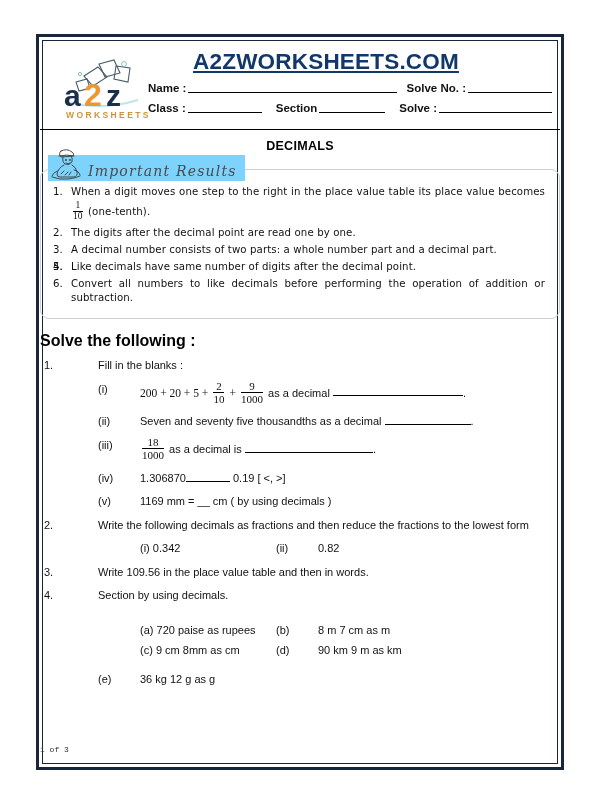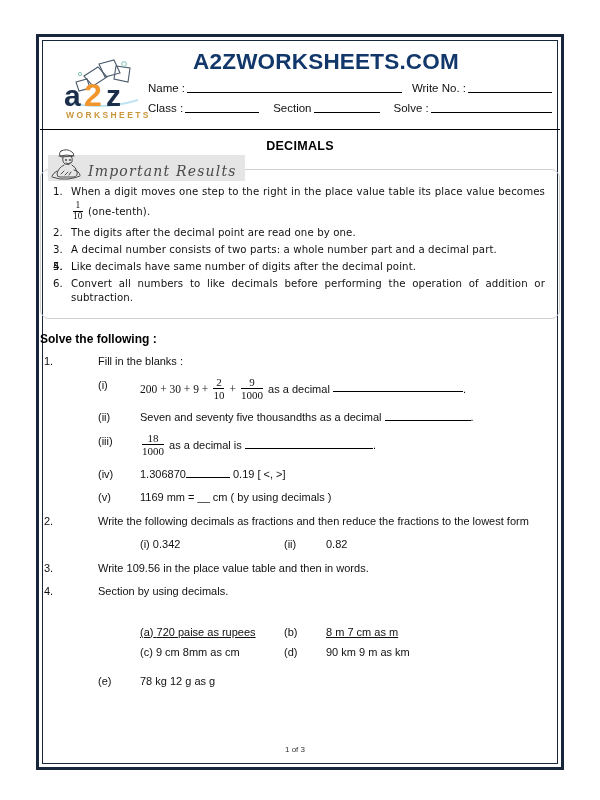--- a/index.html
+++ b/index.html
@@ -43,36 +43,37 @@
     padding: 0;
   }
   .brand-title {
     text-align: center;
     font-size: 22.5px;
     font-weight: bold;
     color: #12386b;
     letter-spacing: .2px;
     padding-top: 11px;
     padding-left: 52px;
+    text-decoration: underline;
   }
   .logo {
     position: absolute;
     left: 14px; top: 18px;
     width: 96px; height: 66px;
   }
   .logo svg { display:block; }
 
   .fields {
     position: absolute;
     left: 108px; right: 6px; top: 44px;
     font-size: 11.5px;
     color: #111;
   }
   .frow { display: flex; align-items: flex-end; margin-bottom: 8px; }
-  .flabel { white-space: nowrap; }
+  .flabel { white-space: nowrap; font-weight: bold; }
   .fline {
     border-bottom: 1px solid #000;
     height: 11px;
     margin: 0 2px 1px 2px;
   }
 
   
   .doc-title {
     text-align: center;
     font-weight: bold;
@@ -83,21 +84,21 @@
   }
 
   
   .ir-wrap { position: relative; margin-top: 16px; }
   .ir-head {
     position: absolute;
     left: 8px; top: -14px;
     height: 26px;
     display: flex; align-items: flex-end;
     z-index: 3;
-    background: #e5e5e5;
+    background: #7dd3fc;
     padding-right: 8px;
   }
   .ir-mascot { width: 38px; height: 34px; margin-right: 2px; }
   .ir-mascot svg { display:block; }
   .ir-title {
     font-family: "DejaVu Serif", serif;
     font-style: italic;
     font-size: 14px;
     color: #4a4a4a;
     letter-spacing: 1.2px;
@@ -134,21 +135,21 @@
     margin: 0 2px;
     position: relative;
     top: -1px;
   }
   .frac .den { border-top: 1px solid #000; display:block; padding-top: 0px; }
   .frac .num2 { display: block; }
 
   
   .solve {
     font-weight: bold;
-    font-size: 12px;
+    font-size: 16px;
     color: #000;
     margin-top: 13px;
     margin-bottom: 7px;
   }
   .q {
     position: relative;
     font-size: 11px;
     color: #111;
     margin-bottom: 7px;
     padding-left: 58px;
@@ -177,30 +178,29 @@
     vertical-align: middle;
     text-align: center;
     font-family: "Liberation Serif", serif;
     font-size: 11px;
     line-height: 1.12;
     margin: 0 2px;
     position: relative;
     top: -1px;
   }
   .bigfrac .den { border-top: 1px solid #000; display:block; }
-  .cols { display: flex; gap: 8px; }
+  .cols { display: flex; }
   .cols .c1 { width: 178px; }
   .cols .c2 { width: 200px; position: relative; padding-left: 42px; }
   .cols .c2 .snum { position: absolute; left: 0; top: 0; }
 
   .footer {
     position: absolute;
     left: 0; right: 10px; bottom: 12px;
-    text-align: center;
-    font-family: Liberation Sans, sans-serif;
+    font-family: Liberation Mono, monospace;
     font-size: 8px;
     color: #333;
   }
 </style>
 </head>
 <body>
 
 <div id="page">
   <div class="frame">
     <div class="frame-inner"></div>
@@ -227,21 +227,21 @@
           <text x="12" y="62" font-family="'Liberation Sans',sans-serif" font-size="8.5" font-weight="bold" letter-spacing="2.4" fill="#c9963c">WORKSHEETS</text>
         </svg>
       </div>
 
       <div class="brand-title">A2ZWORKSHEETS.COM</div>
 
       <div class="fields">
         <div class="frow">
           <span class="flabel">Name :</span>
           <span class="fline" style="flex:1 1 auto;"></span>
-          <span class="flabel" style="margin-left:8px;">Write No. :</span>
+          <span class="flabel" style="margin-left:8px;">Solve No. :</span>
           <span class="fline" style="width:84px;"></span>
         </div>
         <div class="frow">
           <span class="flabel">Class :</span>
           <span class="fline" style="width:74px;"></span>
           <span class="flabel" style="margin-left:12px;">Section</span>
           <span class="fline" style="width:66px;"></span>
           <span class="flabel" style="margin-left:12px;">Solve :</span>
           <span class="fline" style="flex:1 1 auto;"></span>
         </div>
@@ -307,21 +307,21 @@
     </div>
 
     <div class="solve">Solve the following :</div>
 
     <div class="q">
       <span class="qnum">1.</span>
       <span>Fill in the blanks :</span>
 
       <div class="sub">
         <span class="snum">(i)</span>
-        <span class="mathser">200 + 30 + 9 +</span>
+        <span class="mathser">200 + 20 + 5 +</span>
         <span class="bigfrac">
           <span class="num2">2</span>
           <span class="den">10</span>
         </span>
         <span class="mathser">+</span>
         <span class="bigfrac">
           <span class="num2">9</span>
           <span class="den">1000</span>
         </span>
         <span>as a decimal</span>
@@ -376,21 +376,21 @@
 
     <div class="q">
       <span class="qnum">3.</span>
       <span>Write 109.56 in the place value table and then in words.</span>
     </div>
 
     <div class="q">
       <span class="qnum">4.</span>
       <span>Section by using decimals.</span>
 
-      <div class="sub" style="padding-left:0; margin-top:24px;text-decoration:underline;">
+      <div class="sub" style="padding-left:0; margin-top:18px;">
         <div class="cols">
           <div class="c1" style="position:relative; padding-left:42px;">
             <span class="snum">(a)</span>
             <span>720 paise as rupees</span>
           </div>
           <div class="c2">
             <span class="snum">(b)</span>
             <span>8 m 7 cm as m</span>
           </div>
         </div>
@@ -404,19 +404,19 @@
           </div>
           <div class="c2">
             <span class="snum">(d)</span>
             <span>90 km 9 m as km</span>
           </div>
         </div>
       </div>
 
       <div class="sub" style="margin-top:12px;">
         <span class="snum">(e)</span>
-        <span>78 kg 12 g as g</span>
+        <span>36 kg 12 g as g</span>
       </div>
     </div>
 
     <div class="footer">1 of  3</div>
   </div>
 </div>
 
 </body></html>

